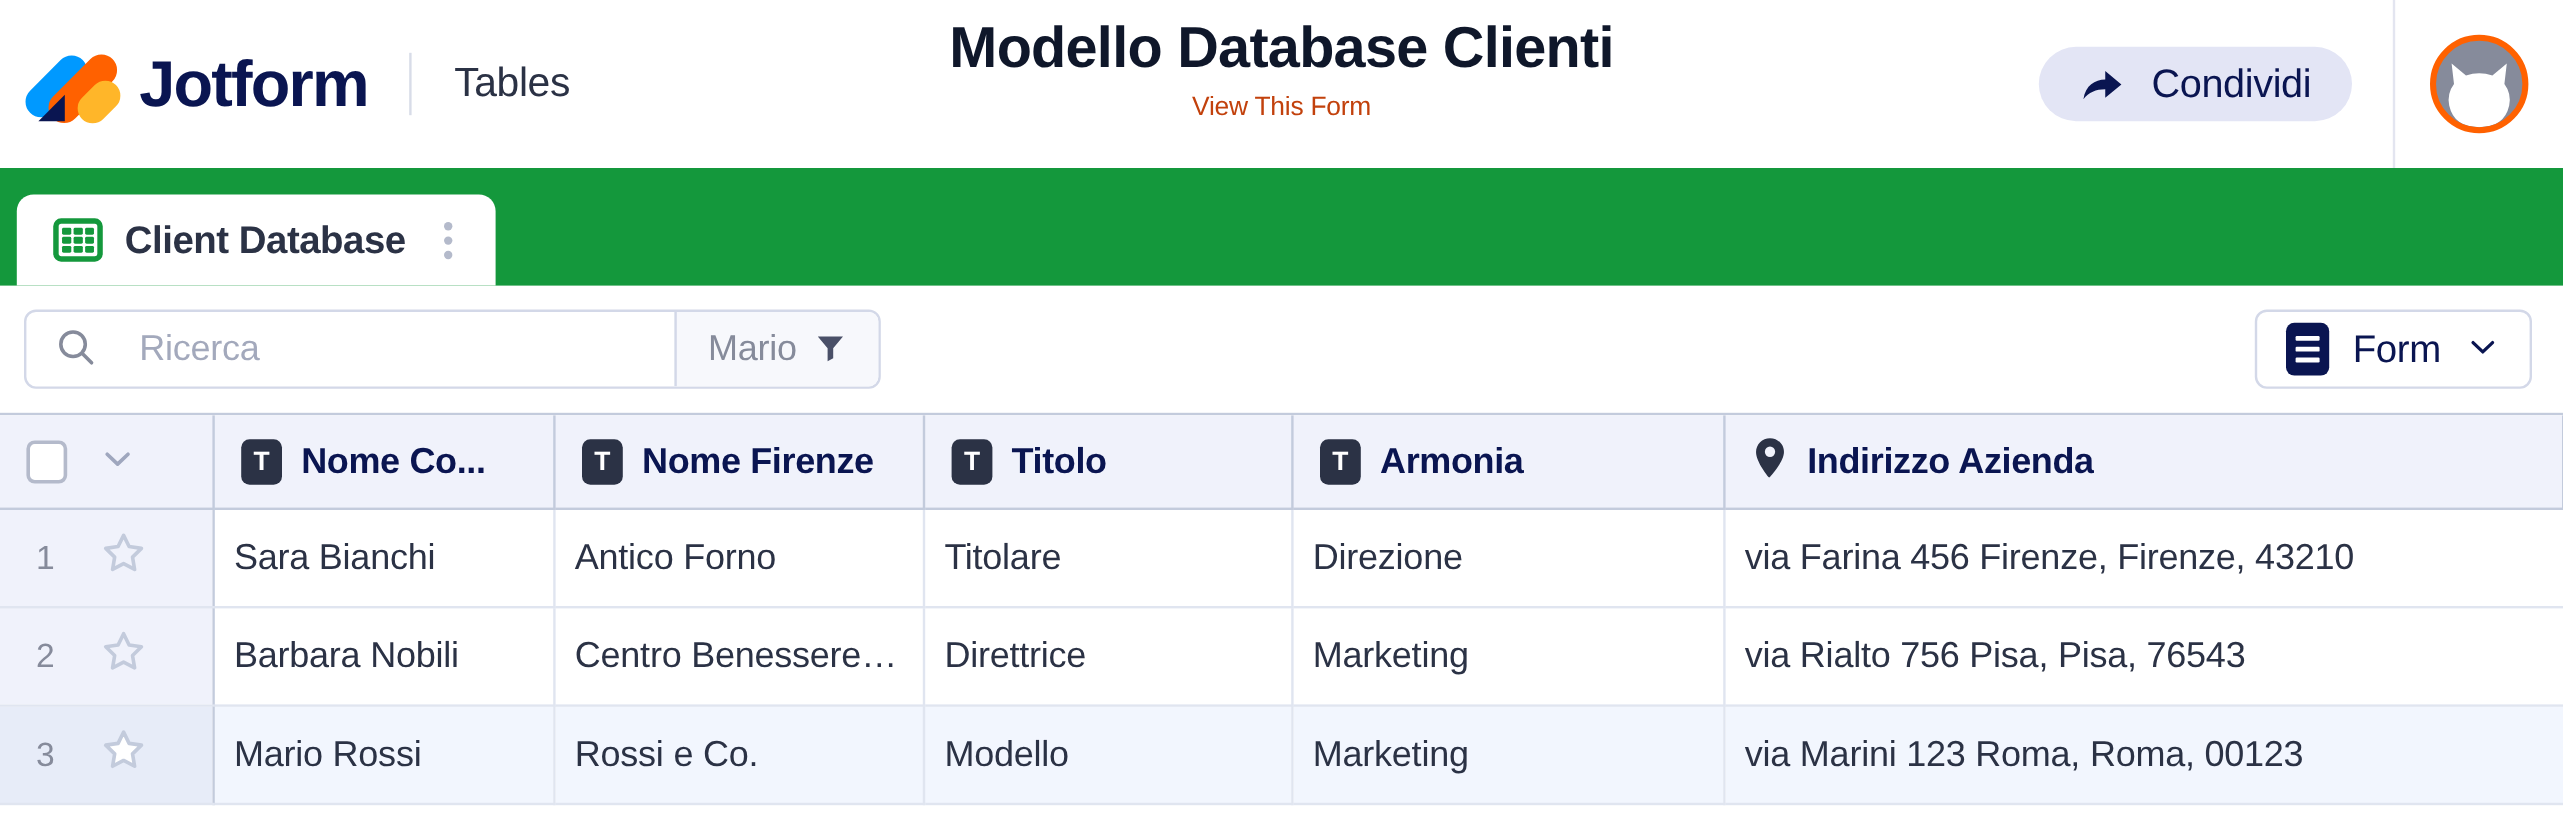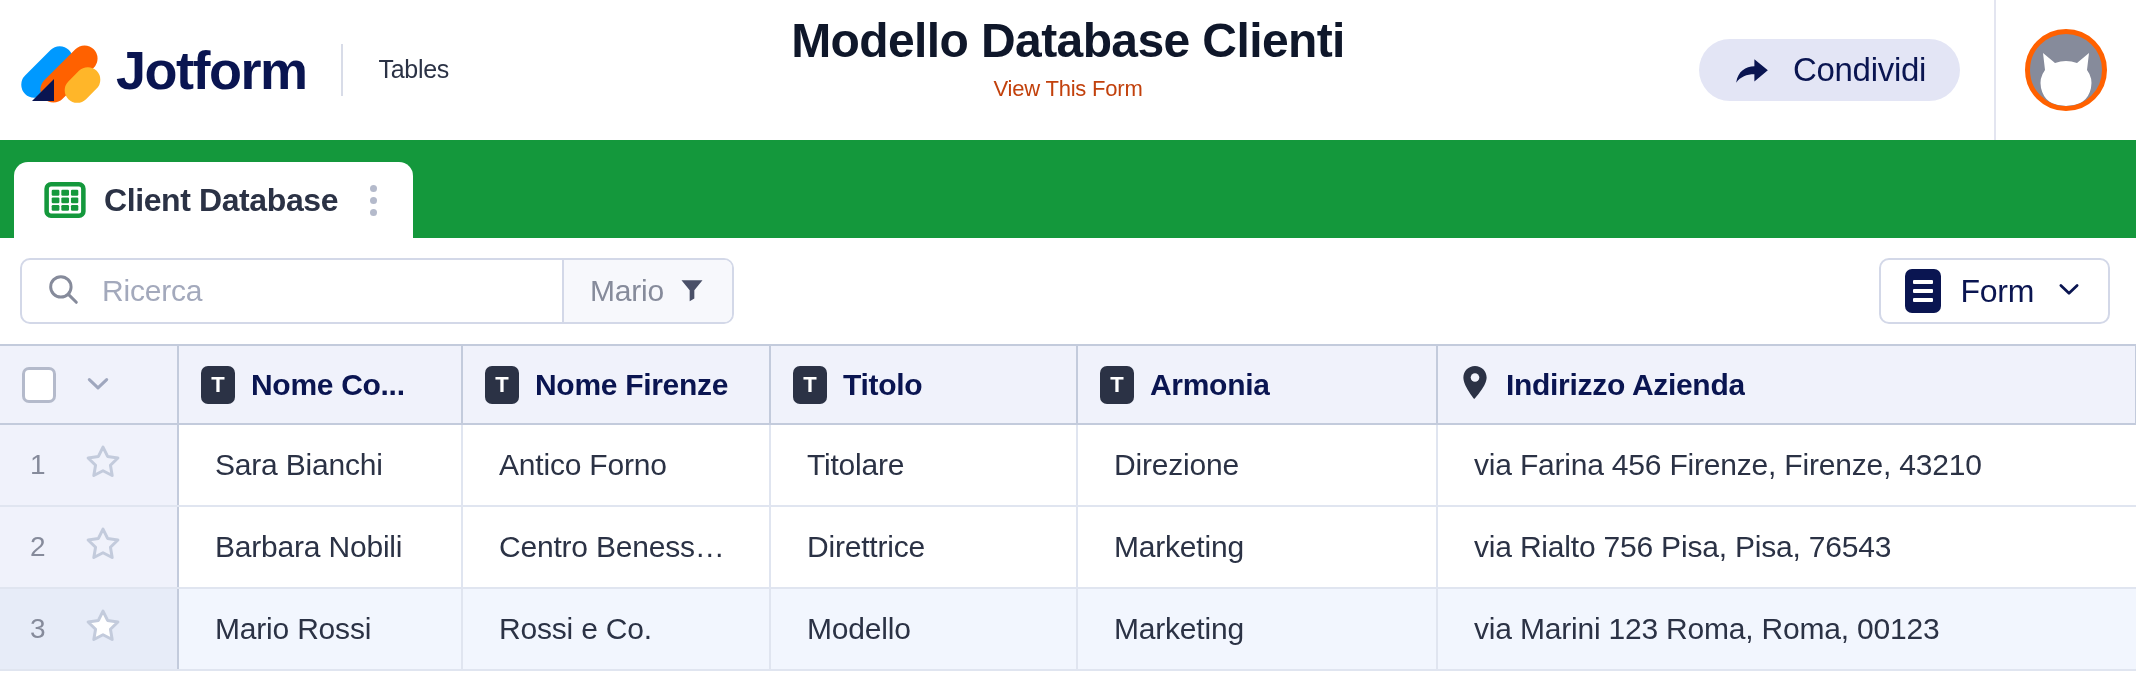--- a/index.html
+++ b/index.html
@@ -61,21 +61,21 @@
     margin-left: 14px;
     line-height: 1;
   }
   .header-divider {
     width: 2px;
     height: 52px;
     background: #D8DCE8;
     margin: 0 26px 0 24px;
   }
   .header-sub {
-    font-size: 25px;
+    font-size: 34px;
     color: #2B3245;
     font-weight: 400;
     letter-spacing: -0.3px;
   }
 
   .header-center {
     position: absolute;
     left: 0; right: 0;
     top: 12px;
     text-align: center;
@@ -203,21 +203,21 @@
     align-items: stretch;
     border: 2px solid #D3D8E8;
     border-radius: 10px;
     height: 66px;
     overflow: hidden;
     background: #ffffff;
   }
   .search-field {
     display: flex;
     align-items: center;
-    gap: 22px;
+    gap: 36px;
     padding: 0 24px;
     width: 540px;
     cursor: text;
   }
   .search-input {
     border: none;
     outline: none;
     font-size: 30px;
     color: #2B3245;
     font-family: "Liberation Sans", sans-serif;
@@ -330,21 +330,21 @@
     white-space: nowrap;
     overflow: hidden;
     text-overflow: ellipsis;
   }
   
   tbody tr { height: 82px; }
   tbody td {
     background: #ffffff;
     border-right: 2px solid #E0E5F0;
     border-bottom: 2px solid #E0E5F0;
-    padding: 0 36px;
+    padding: 0 16px;
     font-size: 30px;
     color: #2B3245;
     letter-spacing: -0.2px;
     white-space: nowrap;
     overflow: hidden;
     text-overflow: ellipsis;
   }
   tbody tr.row-active td { background: #F2F6FE; }
   tbody td.gutter {
     background: #F0F2FB;

